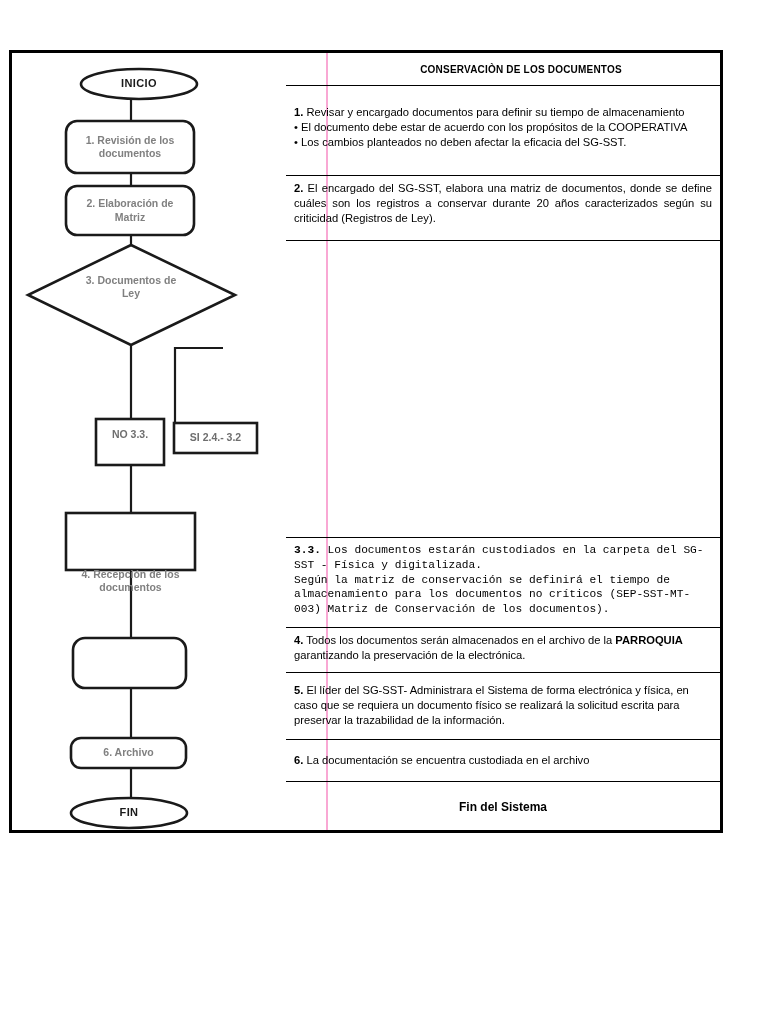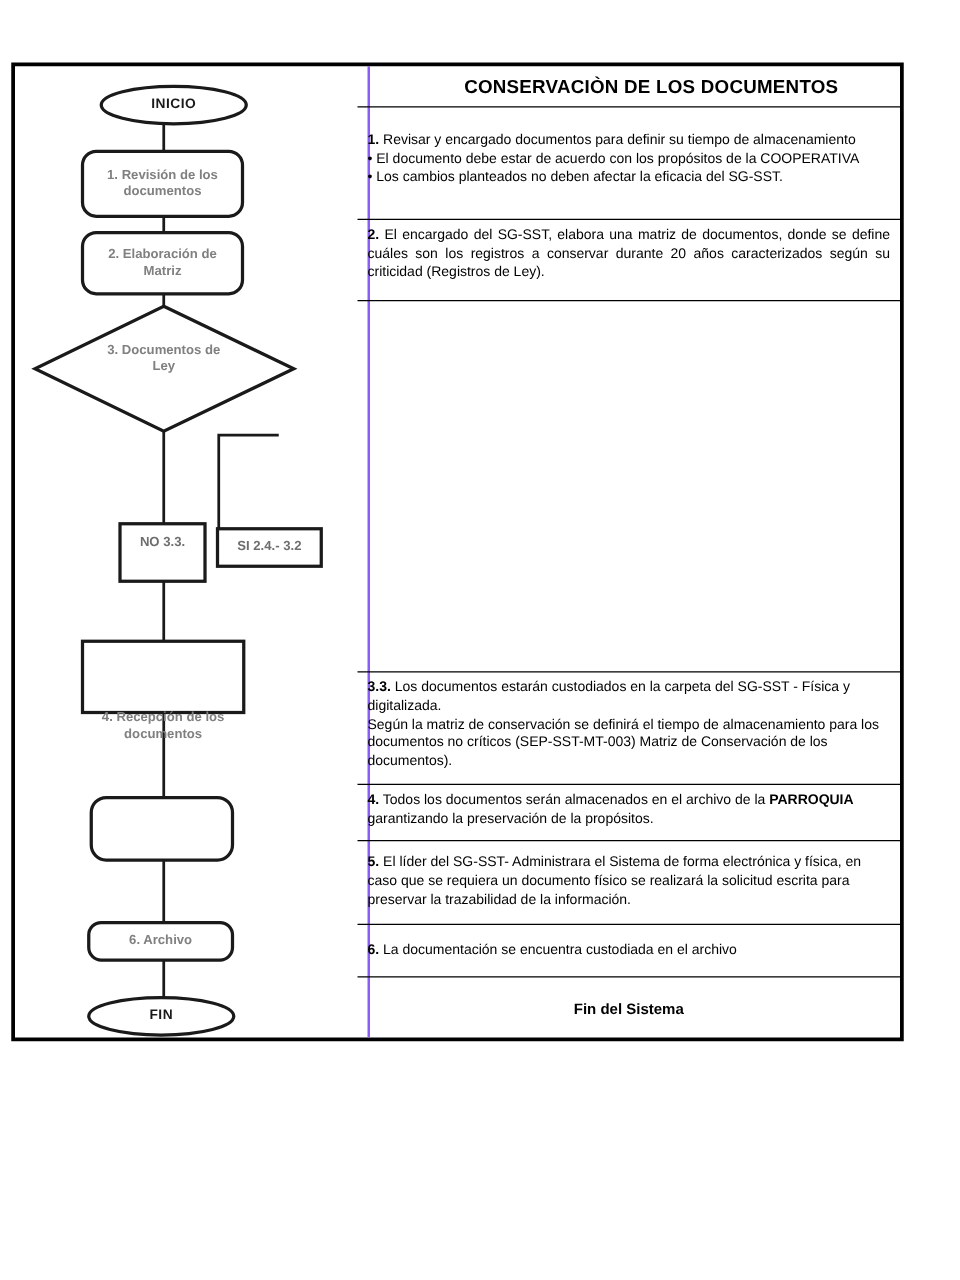--- a/index.html
+++ b/index.html
@@ -25,24 +25,24 @@
     border: 3px solid #000000;
     box-sizing: border-box;
     background: #ffffff;
   }
 
   
   #flow-pane {
     position: absolute;
     left: 0;
     top: 0;
-    width: 284px;
+    width: 316px;
     height: 100%;
     box-sizing: border-box;
-    border-right: 2px solid #8b5cf6;
+    border-right: 2px solid #f9a8d4;
     padding-left: 37px;
   }
 
   #flow-canvas {
     position: absolute;
     left: 0;
     top: 0;
     width: 274px;
     height: 780px;
   }
@@ -93,21 +93,21 @@
   .trow:last-child { border-bottom: none; }
   .trow p { margin: 0; }
   .trow.center {
     display: flex;
     align-items: center;
     justify-content: center;
     text-align: center;
   }
   .trow.header-row {
     font-weight: bold;
-    font-size: 15px;
+    font-size: 10px;
     letter-spacing: 0.2px;
     padding-left: 44px;
   }
   .trow.just p { text-align: justify; }
   .b { font-weight: bold; }
   .fin-text { font-weight: bold; font-size: 12px; }
 </style>
 </head>
 <body>
 
@@ -185,27 +185,27 @@
     </div>
 
     <div class="trow just" style="top:123px; height:65px;">
       <p><span class="b">2.</span><span> El encargado del SG-SST, elabora una matriz de documentos, donde se define cuáles son los registros a conservar durante 20 años caracterizados según su criticidad (Registros de Ley).</span></p>
     </div>
 
     <div class="trow" style="top:188px; height:297px;">
       <p></p>
     </div>
 
-    <div class="trow" style="top:485px; height:90px;">
+    <div class="trow" style="top:485px; height:90px;font-family:Liberation Mono, monospace;">
       <p><span class="b">3.3.</span><span>  Los documentos estarán custodiados en la carpeta del SG-SST - Física y digitalizada.</span></p>
       <p>Según la matriz de conservación se definirá el tiempo de almacenamiento para los documentos no críticos  (SEP-SST-MT-003) Matriz de Conservación de los documentos).</p>
     </div>
 
     <div class="trow" style="top:575px; height:45px;">
-      <p><span class="b">4.</span><span>  Todos los documentos serán almacenados en el archivo de la </span><span class="b">PARROQUIA</span><span> garantizando la preservación de la propósitos.</span></p>
+      <p><span class="b">4.</span><span>  Todos los documentos serán almacenados en el archivo de la </span><span class="b">PARROQUIA</span><span> garantizando la preservación de la electrónica.</span></p>
     </div>
 
     <div class="trow" style="top:620px; height:67px; padding-top:10px;">
       <p><span class="b">5.</span><span> El líder del SG-SST- Administrara el Sistema de forma electrónica y física, en caso que se requiera un documento físico se realizará la solicitud escrita para preservar la trazabilidad de la información.</span></p>
     </div>
 
     <div class="trow" style="top:687px; height:42px; padding-top:13px;">
       <p><span class="b">6.</span><span> La documentación se encuentra custodiada en el archivo</span></p>
     </div>
 

